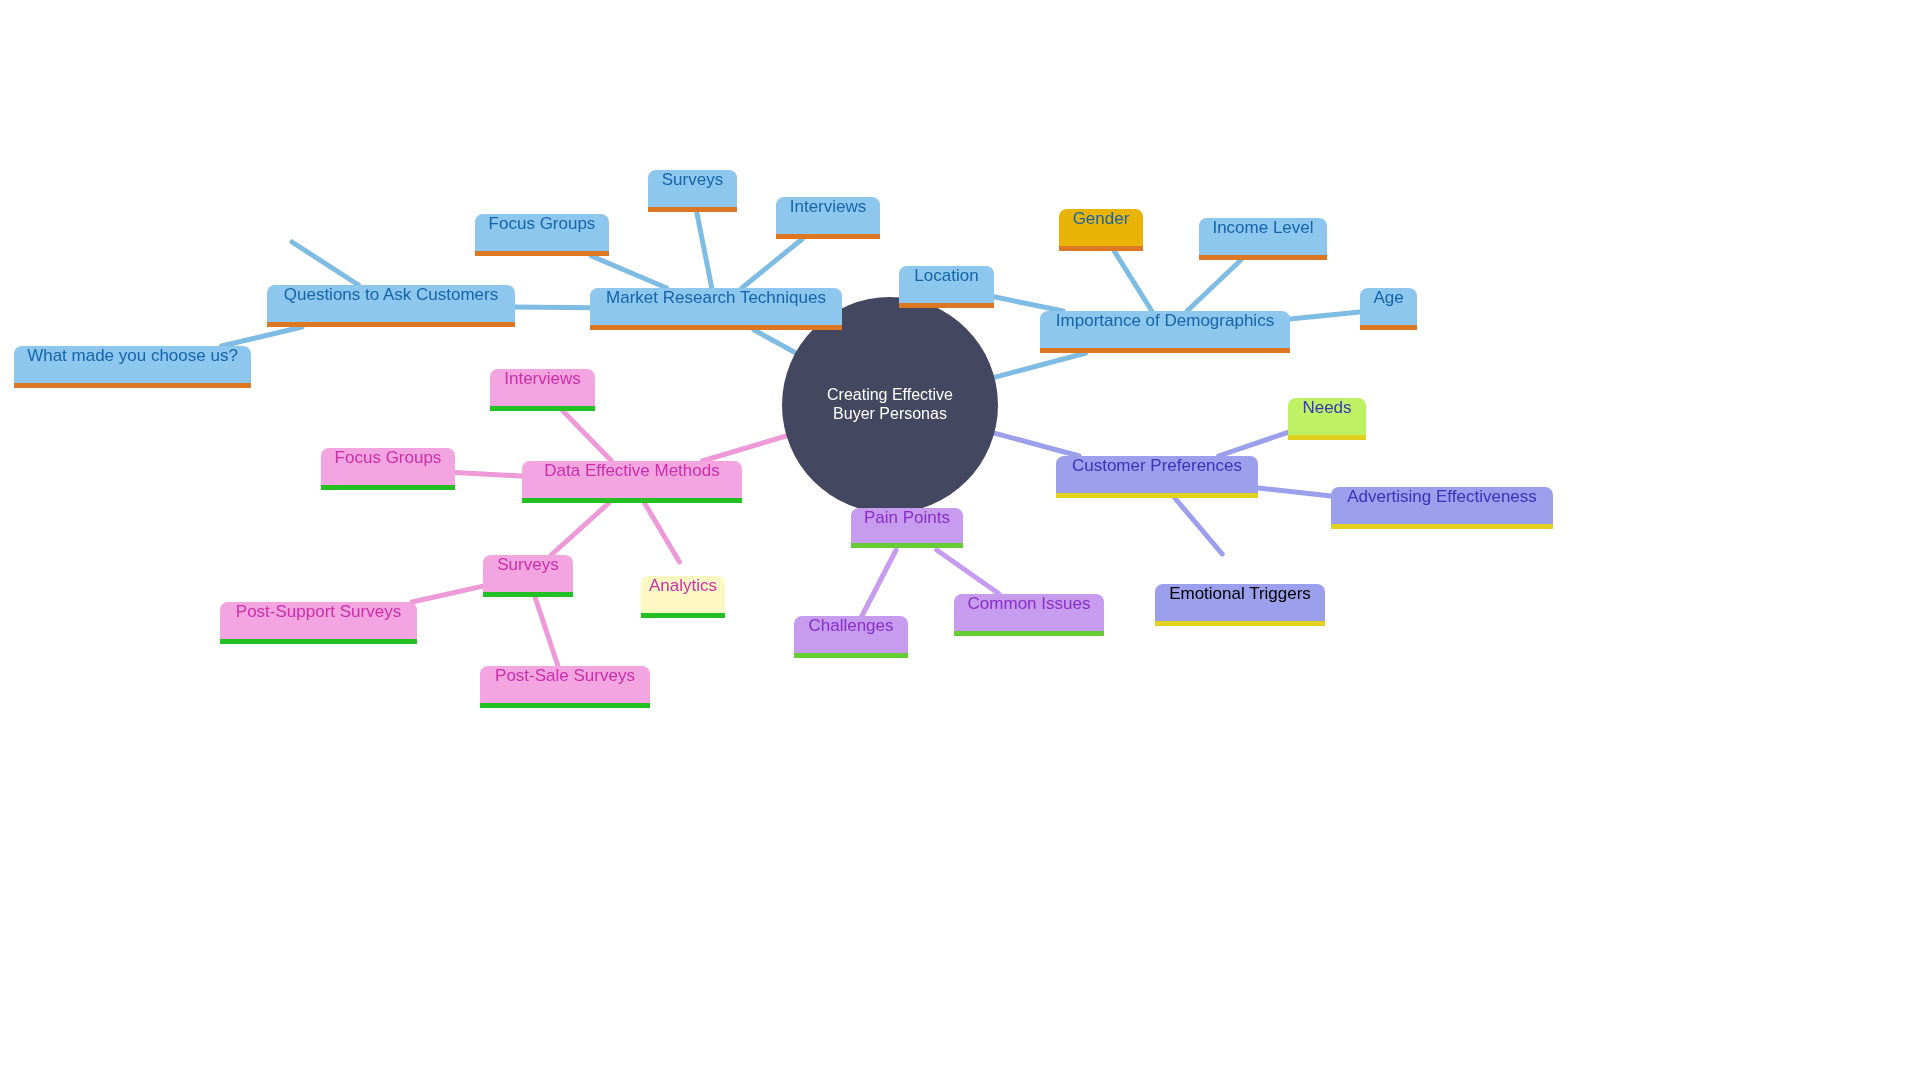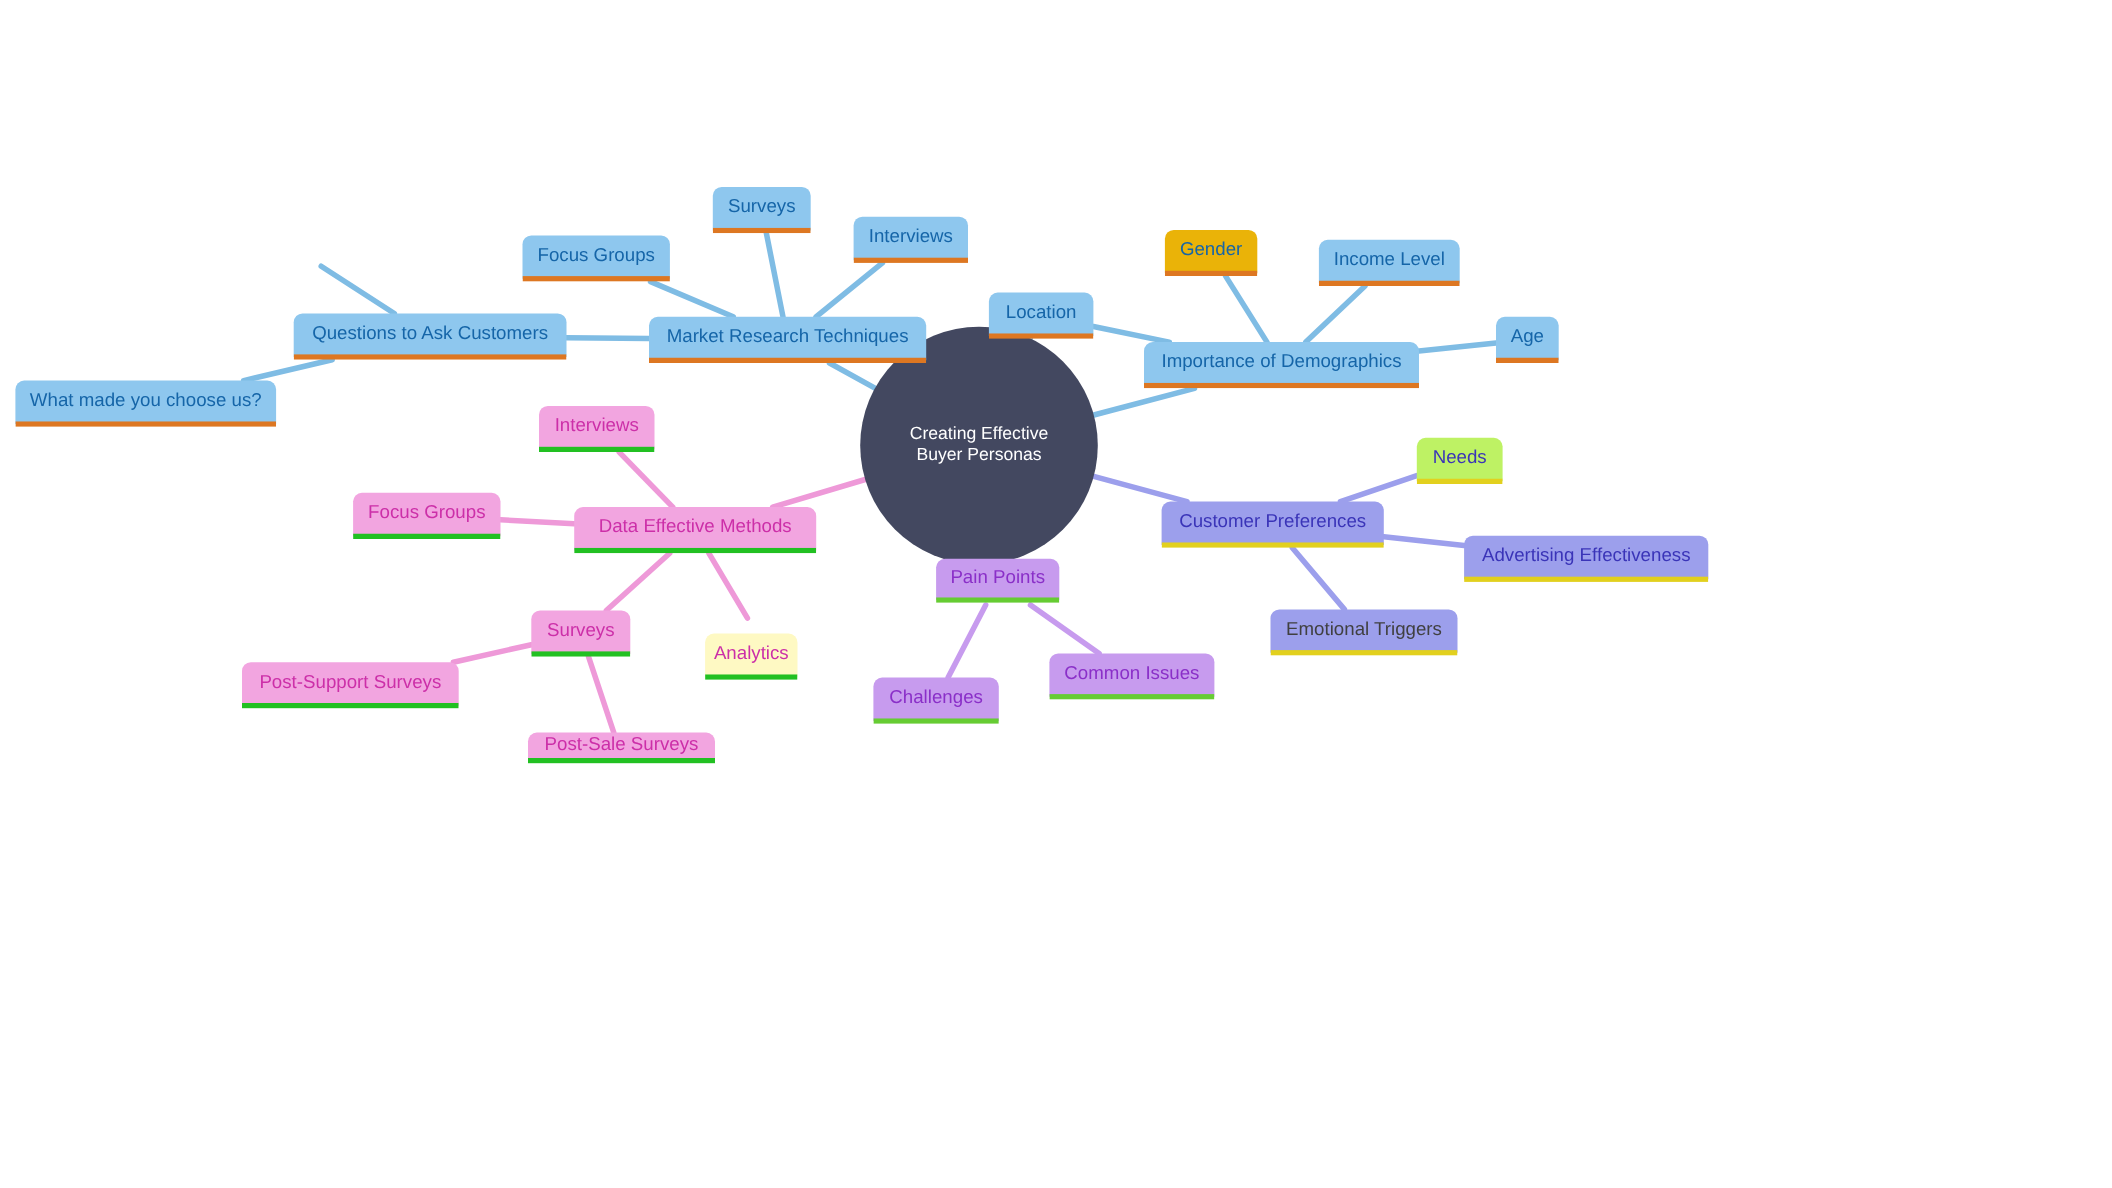--- a/index.html
+++ b/index.html
@@ -36,21 +36,21 @@
     left: 0;
     top: 0;
     width: 1920px;
     height: 1080px;
     z-index: 2;
   }
   .node {
     position: absolute;
     box-sizing: border-box;
     display: flex;
-    align-items: center;
+    align-items: flex-start;
     justify-content: center;
     border-radius: 8px;
     text-align: center;
     line-height: 1.18;
     white-space: nowrap;
     user-select: none;
   }
   .node.central {
     border-radius: 50%;
     white-space: normal;
@@ -134,42 +134,42 @@
       </div>
       <div class="node" style="left: 1056px; top: 456px; width: 202px; height: 42px; background: rgb(156, 159, 236); color: rgb(58, 52, 184); font-size: 17px; border-bottom: 5px solid rgb(226, 208, 30); border-bottom-left-radius: 0px; border-bottom-right-radius: 0px;">
         <span class="node-label">Customer Preferences</span>
       </div>
       <div class="node" style="left: 1288px; top: 398px; width: 78px; height: 42px; background: #bef264; color: rgb(58, 52, 184); font-size: 17px; border-bottom: 5px solid rgb(226, 208, 30); border-bottom-left-radius: 0px; border-bottom-right-radius: 0px;">
         <span class="node-label">Needs</span>
       </div>
       <div class="node" style="left: 1331px; top: 487px; width: 222px; height: 42px; background: rgb(156, 159, 236); color: rgb(58, 52, 184); font-size: 17px; border-bottom: 5px solid rgb(226, 208, 30); border-bottom-left-radius: 0px; border-bottom-right-radius: 0px;">
         <span class="node-label">Advertising Effectiveness</span>
       </div>
-      <div class="node" style="left: 1155px; top: 554px; width: 170px; height: 42px; background: rgb(156, 159, 236); color: #404040; font-size: 17px; border-bottom: 5px solid rgb(226, 208, 30); border-bottom-left-radius: 0px; border-bottom-right-radius: 0px;">
+      <div class="node" style="left: 1155px; top: 584px; width: 170px; height: 42px; background: rgb(156, 159, 236); color: #000000; font-size: 17px; border-bottom: 5px solid rgb(226, 208, 30); border-bottom-left-radius: 0px; border-bottom-right-radius: 0px;">
         <span class="node-label">Emotional Triggers</span>
       </div>
       <div class="node" style="left: 522px; top: 461px; width: 220px; height: 42px; background: rgb(242, 165, 224); color: rgb(204, 47, 168); font-size: 17px; border-bottom: 5px solid rgb(34, 192, 34); border-bottom-left-radius: 0px; border-bottom-right-radius: 0px;">
         <span class="node-label">Data Effective Methods</span>
       </div>
       <div class="node" style="left: 490px; top: 369px; width: 105px; height: 42px; background: rgb(242, 165, 224); color: rgb(204, 47, 168); font-size: 17px; border-bottom: 5px solid rgb(34, 192, 34); border-bottom-left-radius: 0px; border-bottom-right-radius: 0px;">
         <span class="node-label">Interviews</span>
       </div>
       <div class="node" style="left: 321px; top: 448px; width: 134px; height: 42px; background: rgb(242, 165, 224); color: rgb(204, 47, 168); font-size: 17px; border-bottom: 5px solid rgb(34, 192, 34); border-bottom-left-radius: 0px; border-bottom-right-radius: 0px;">
         <span class="node-label">Focus Groups</span>
       </div>
       <div class="node" style="left: 483px; top: 555px; width: 90px; height: 42px; background: rgb(242, 165, 224); color: rgb(204, 47, 168); font-size: 17px; border-bottom: 5px solid rgb(34, 192, 34); border-bottom-left-radius: 0px; border-bottom-right-radius: 0px;">
         <span class="node-label">Surveys</span>
       </div>
       <div class="node" style="left: 641px; top: 576px; width: 84px; height: 42px; background: #fef9c3; color: rgb(204, 47, 168); font-size: 17px; border-bottom: 5px solid rgb(34, 192, 34); border-bottom-left-radius: 0px; border-bottom-right-radius: 0px;">
         <span class="node-label">Analytics</span>
       </div>
       <div class="node" style="left: 220px; top: 602px; width: 197px; height: 42px; background: rgb(242, 165, 224); color: rgb(204, 47, 168); font-size: 17px; border-bottom: 5px solid rgb(34, 192, 34); border-bottom-left-radius: 0px; border-bottom-right-radius: 0px;">
         <span class="node-label">Post-Support Surveys</span>
       </div>
-      <div class="node" style="left: 480px; top: 666px; width: 170px; height: 28px; background: rgb(242, 165, 224); color: rgb(204, 47, 168); font-size: 17px; border-bottom: 5px solid rgb(34, 192, 34); border-bottom-left-radius: 0px; border-bottom-right-radius: 0px;">
+      <div class="node" style="left: 480px; top: 666px; width: 170px; height: 42px; background: rgb(242, 165, 224); color: rgb(204, 47, 168); font-size: 17px; border-bottom: 5px solid rgb(34, 192, 34); border-bottom-left-radius: 0px; border-bottom-right-radius: 0px;">
         <span class="node-label">Post-Sale Surveys</span>
       </div>
       <div class="node" style="left: 851px; top: 508px; width: 112px; height: 40px; background: rgb(199, 155, 238); color: rgb(138, 47, 200); font-size: 17px; border-bottom: 5px solid rgb(102, 204, 51); border-bottom-left-radius: 0px; border-bottom-right-radius: 0px;">
         <span class="node-label">Pain Points</span>
       </div>
       <div class="node" style="left: 794px; top: 616px; width: 114px; height: 42px; background: rgb(199, 155, 238); color: rgb(138, 47, 200); font-size: 17px; border-bottom: 5px solid rgb(102, 204, 51); border-bottom-left-radius: 0px; border-bottom-right-radius: 0px;">
         <span class="node-label">Challenges</span>
       </div>
       <div class="node" style="left: 954px; top: 594px; width: 150px; height: 42px; background: rgb(199, 155, 238); color: rgb(138, 47, 200); font-size: 17px; border-bottom: 5px solid rgb(102, 204, 51); border-bottom-left-radius: 0px; border-bottom-right-radius: 0px;">
         <span class="node-label">Common Issues</span>

